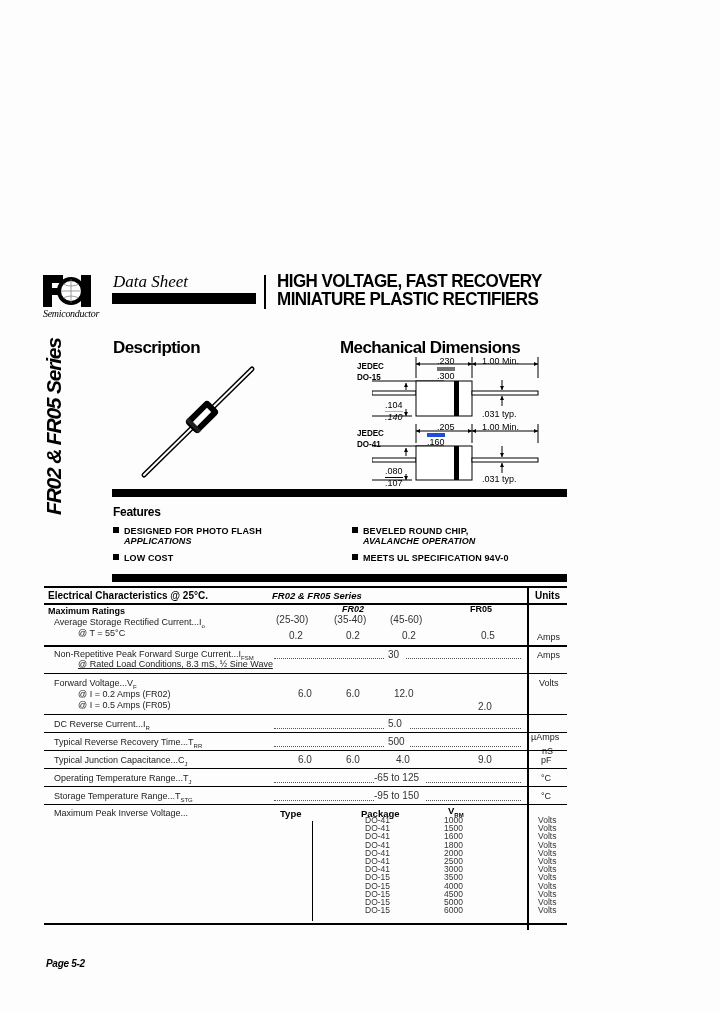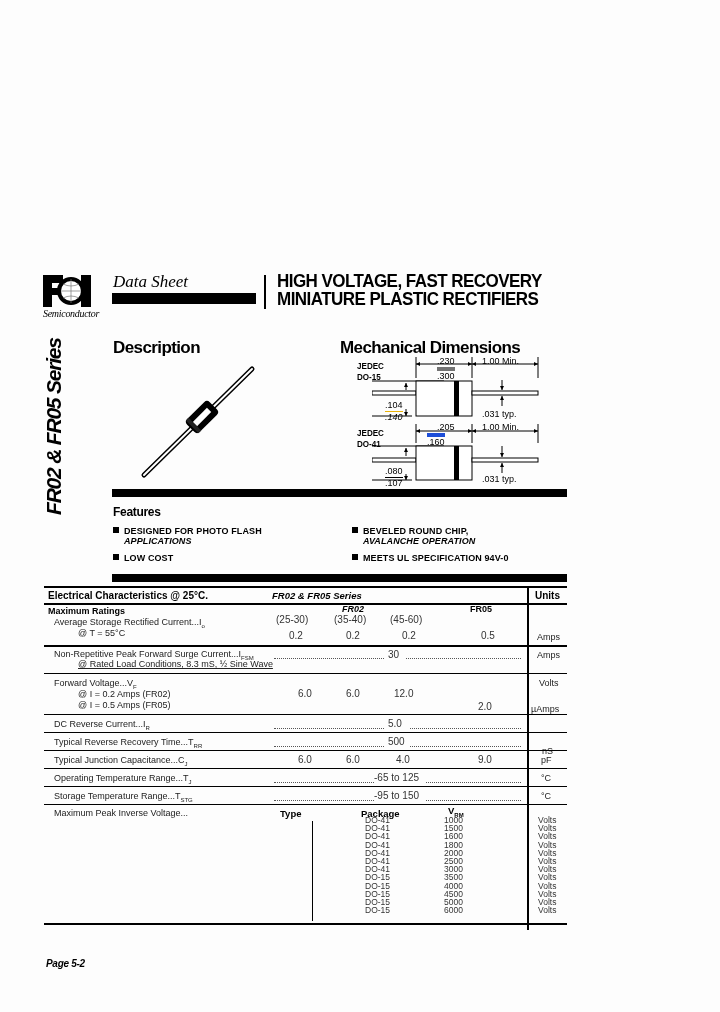--- a/index.html
+++ b/index.html
@@ -204,21 +204,21 @@
   <div class="t num" style="left:302px;top:102px;">6.0</div>
   <div class="t num" style="left:350px;top:102px;">12.0</div>
   <div class="t num" style="left:434px;top:115px;">2.0</div>
   <div class="t" style="left:495px;top:92px;">Volts</div>
   <div class="rowline" style="top:128px;height:1px;"></div>
 
   <div class="t" style="left:10px;top:133px;"><span>DC Reverse Current...I</span><sub style="font-size:6px;">R</sub></div>
   <div class="dots" style="left:230px;top:142px;width:110px;"></div>
   <div class="t num" style="left:344px;top:132px;">5.0</div>
   <div class="dots" style="left:366px;top:142px;width:111px;"></div>
-  <div class="t" style="left:487px;top:118px;">µAmps</div>
+  <div class="t" style="left:487px;top:146px;">µAmps</div>
   <div class="rowline" style="top:146px;height:1px;"></div>
 
   <div class="t" style="left:10px;top:151px;"><span>Typical Reverse Recovery Time...T</span><sub style="font-size:6px;">RR</sub></div>
   <div class="dots" style="left:230px;top:160px;width:110px;"></div>
   <div class="t num" style="left:344px;top:150px;">500</div>
   <div class="dots" style="left:366px;top:160px;width:111px;"></div>
   <div class="t" style="left:498px;top:160px;">nS</div>
   <div class="rowline" style="top:164px;height:1px;"></div>
 
   <div class="t" style="left:10px;top:169px;"><span>Typical Junction Capacitance...C</span><sub style="font-size:6px;">J</sub></div>

